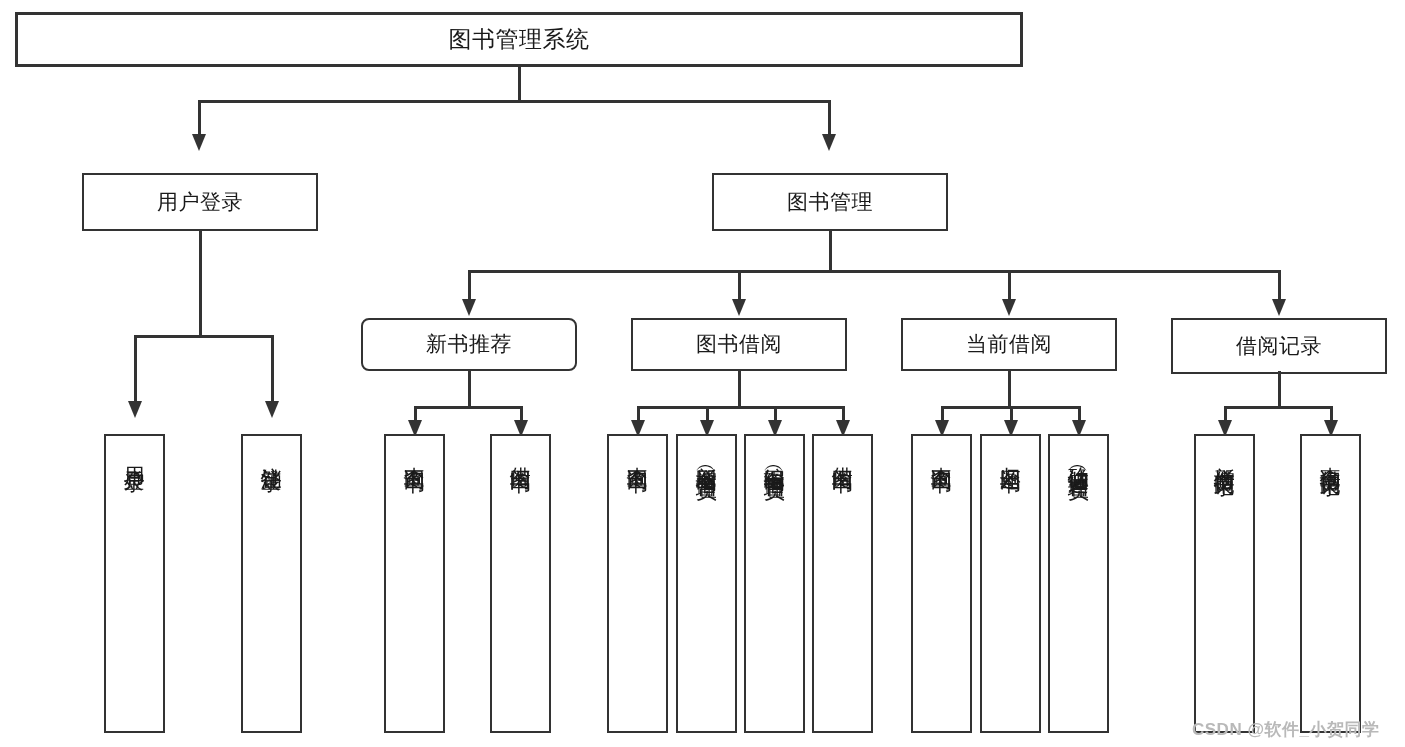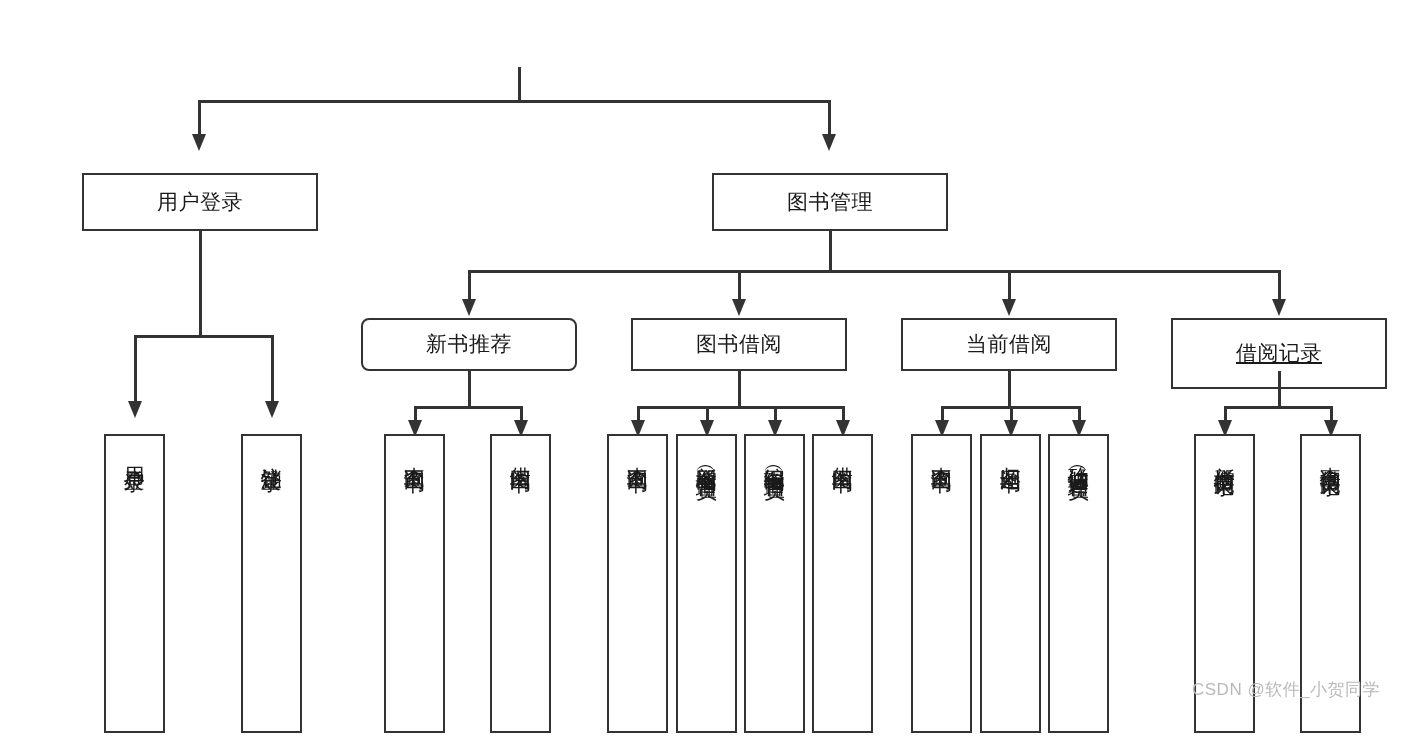--- a/index.html
+++ b/index.html
@@ -71,20 +71,23 @@
     letter-spacing:0.5px;
     white-space:nowrap;
     user-select:none;
   }
 </style>
 </head>
 <body>
 
 <div id="canvas">
 
+  <div class="box root h" style="left:15px; top:12px; width:1008px; height:55px;">
+    <span class="lbl">图书管理系统</span>
+  </div>
 
   <div class="vline" style="left:518px; top:67px; height:35px;"></div>
 
   <div class="hline" style="left:198px; top:100px; width:633px;"></div>
 
   <div class="vline" style="left:198px; top:100px; height:38px;"></div>
   <div class="arrow" style="left:192px; top:134px;"></div>
 
   <div class="vline" style="left:828px; top:100px; height:38px;"></div>
   <div class="arrow" style="left:822px; top:134px;"></div>
@@ -128,21 +131,21 @@
 
   <div class="box h" style="left:361px; top:318px; width:216px; height:53px;border-radius:8px;">
     <span class="lbl">新书推荐</span>
   </div>
   <div class="box h" style="left:631px; top:318px; width:216px; height:53px;">
     <span class="lbl">图书借阅</span>
   </div>
   <div class="box h" style="left:901px; top:318px; width:216px; height:53px;">
     <span class="lbl">当前借阅</span>
   </div>
-  <div class="box h" style="left:1171px; top:318px; width:216px; height:71px;text-decoration:underline;">
+  <div class="box h" style="left:1171px; top:318px; width:216px; height:56px;">
     <span class="lbl">借阅记录</span>
   </div>
 
   <div class="vline" style="left:468px; top:371px; height:37px;"></div>
   <div class="hline" style="left:414px; top:406px; width:108px;"></div>
   <div class="vline" style="left:414px; top:406px; height:18px;"></div>
   <div class="arrow" style="left:408px; top:420px;"></div>
   <div class="vline" style="left:520px; top:406px; height:18px;"></div>
   <div class="arrow" style="left:514px; top:420px;"></div>
 
@@ -203,15 +206,15 @@
   <div class="vline" style="left:1330px; top:406px; height:18px;"></div>
   <div class="arrow" style="left:1324px; top:420px;"></div>
 
   <div class="box v" style="left:1194px; top:434px; width:61px; height:299px;">
     <span class="lbl">新增借阅记录</span>
   </div>
   <div class="box v" style="left:1300px; top:434px; width:61px; height:299px;">
     <span class="lbl">查询借阅记录</span>
   </div>
 
-  <div id="watermark" style="left:1192px; top:678px;">CSDN @软件_小贺同学</div>
+  <div id="watermark" style="left:1192px; top:718px;font-weight:bold;">CSDN @软件_小贺同学</div>
 
 </div>
 
 </body></html>

